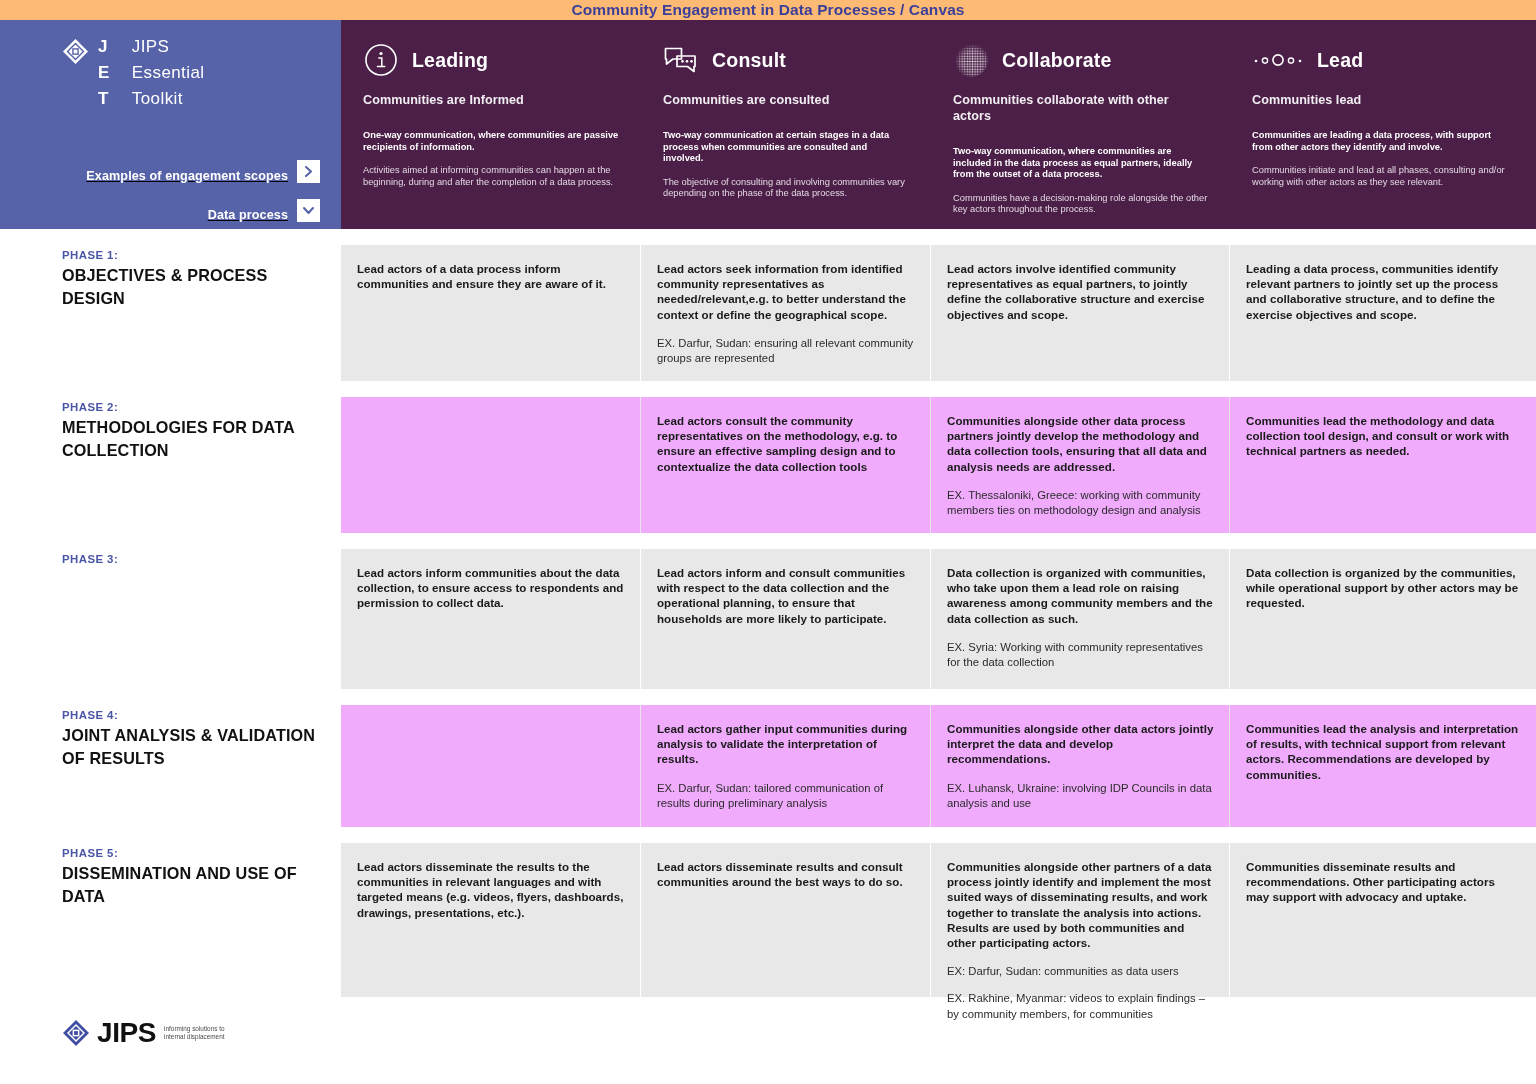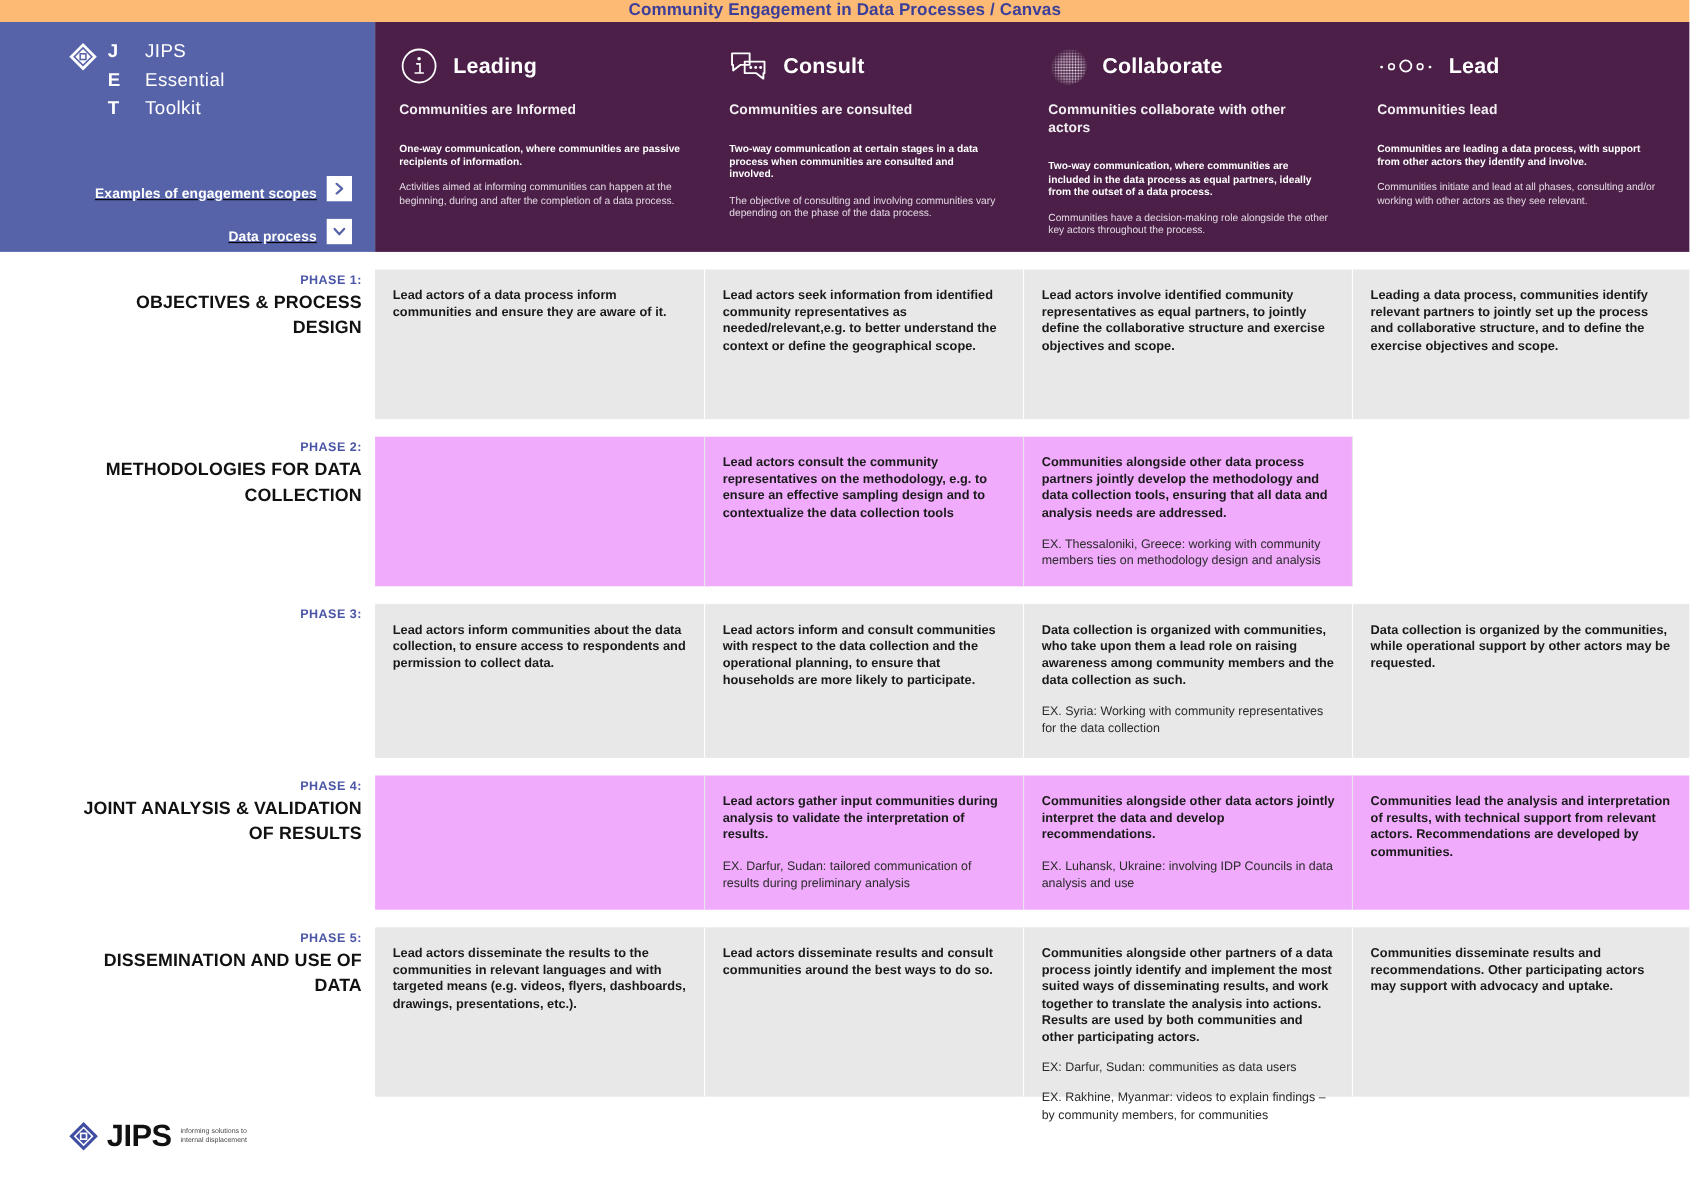--- a/index.html
+++ b/index.html
@@ -148,21 +148,20 @@
   .body-grid { width: 1536px; }
 
   .row {
     display: flex;
     width: 1536px;
   }
   .row .phase-cell {
     width: 341px; flex: 0 0 341px;
     background: #ffffff;
     padding: 20px 12px 0 62px;
-    text-align: right;
   }
   .phase-num {
     color: #4a55a5;
     font-size: 11.4px;
     font-weight: bold;
     letter-spacing: .45px;
     margin-bottom: 3px;
   }
   .phase-title {
     color: #111111;
@@ -381,20 +380,21 @@
       <div class="phase-num">PHASE 1:</div>
       <div class="phase-title">OBJECTIVES &amp; PROCESS DESIGN</div>
     </div>
     <div class="cells">
       <div class="cell c-inform sep">
         <div class="cell-main">Lead actors of a data process inform communities and ensure they are aware of it.</div>
         <div class="cell-ex"></div>
       </div>
       <div class="cell c-consult sep">
         <div class="cell-main">Lead actors seek information from identified community representatives as needed/relevant,e.g. to better understand the context  or define the geographical scope.</div>
+        <div class="cell-ex">EX. Darfur, Sudan: ensuring all relevant community groups are represented</div>
       </div>
       <div class="cell c-collab sep">
         <div class="cell-main">Lead actors involve identified community representatives as equal partners, to jointly define the collaborative structure and exercise objectives and scope.</div>
         <div class="cell-ex"></div>
       </div>
       <div class="cell c-lead">
         <div class="cell-main">Leading a data process, communities identify relevant partners to jointly set up the process and collaborative structure, and to define the exercise objectives and scope.</div>
         <div class="cell-ex"></div>
       </div>
     </div>
@@ -410,20 +410,24 @@
         <div class="cell-main"></div>
         <div class="cell-ex"></div>
       </div>
       <div class="cell c-consult sep">
         <div class="cell-main">Lead actors consult the community representatives on the methodology, e.g. to ensure an effective sampling design and to contextualize the data collection tools</div>
         <div class="cell-ex"></div>
       </div>
       <div class="cell c-collab sep">
         <div class="cell-main">Communities alongside other data process partners jointly develop the methodology and data collection tools, ensuring that all data and analysis needs are addressed.</div>
         <div class="cell-ex">EX. Thessaloniki, Greece: working with community members ties on methodology design and analysis</div>
+      </div>
+      <div class="cell c-lead">
+        <div class="cell-main">Communities lead the methodology and data collection tool design, and consult or work with technical partners as needed.</div>
+        <div class="cell-ex"></div>
       </div>
     </div>
   </div>
 
   <div class="row r3 shaded">
     <div class="phase-cell">
       <div class="phase-num">PHASE 3:</div>
     </div>
     <div class="cells">
       <div class="cell c-inform sep">

